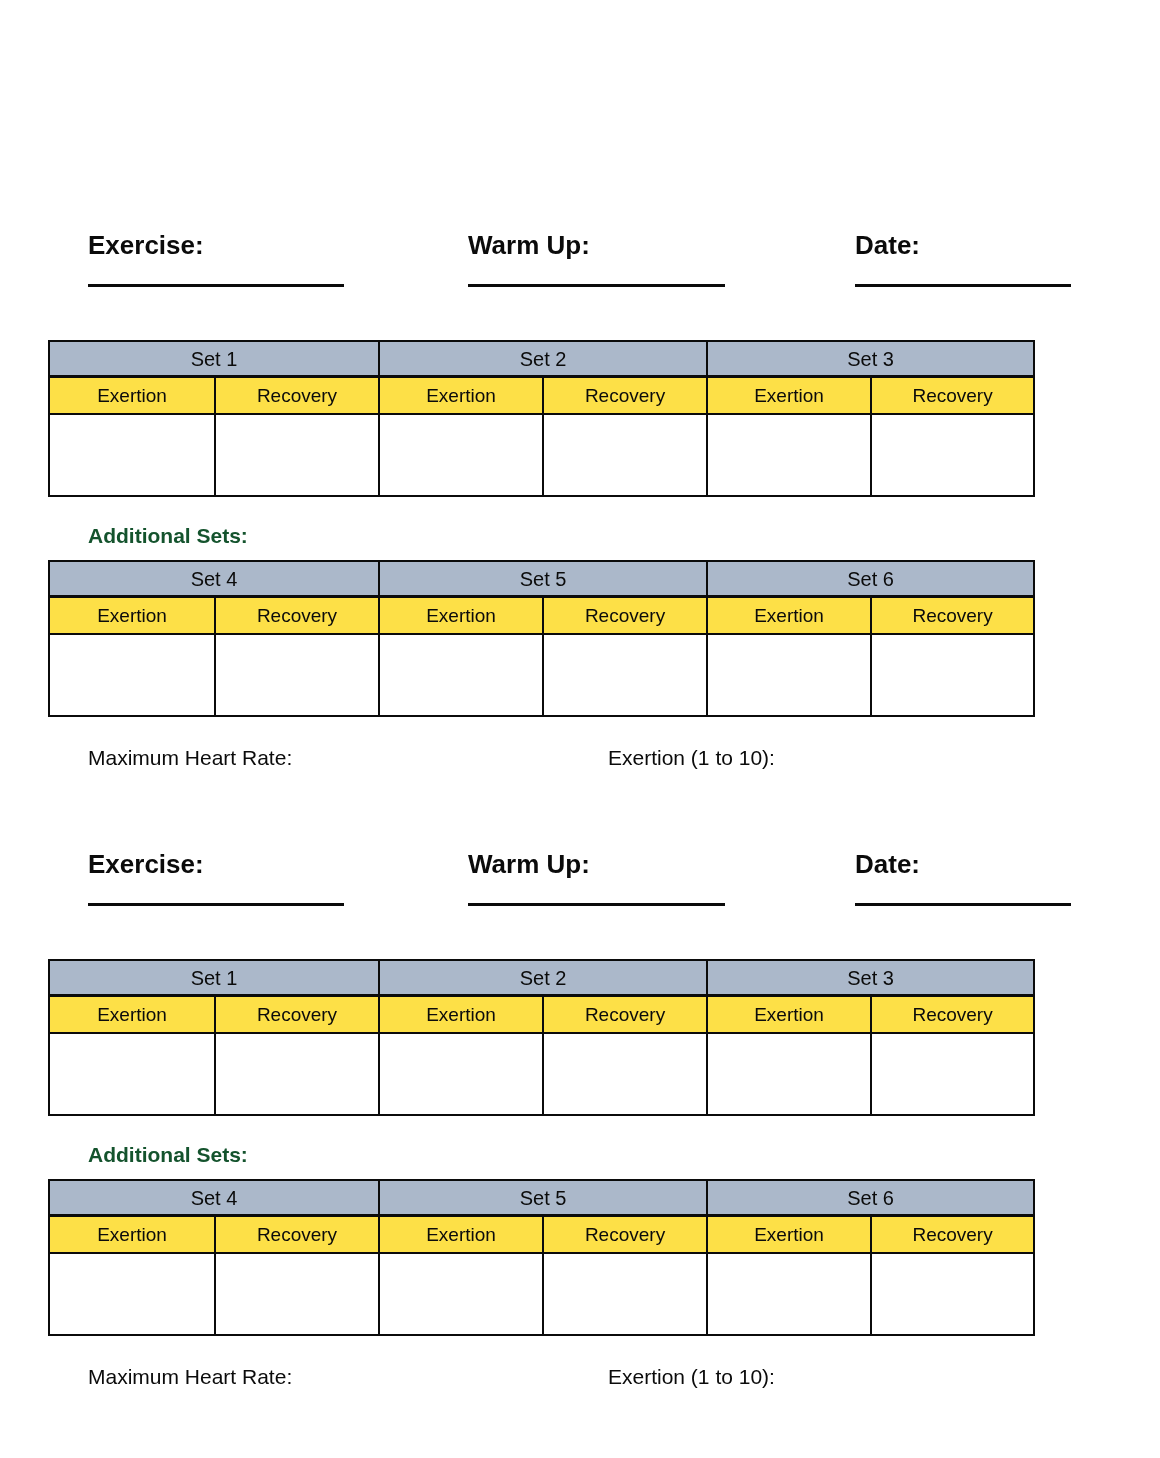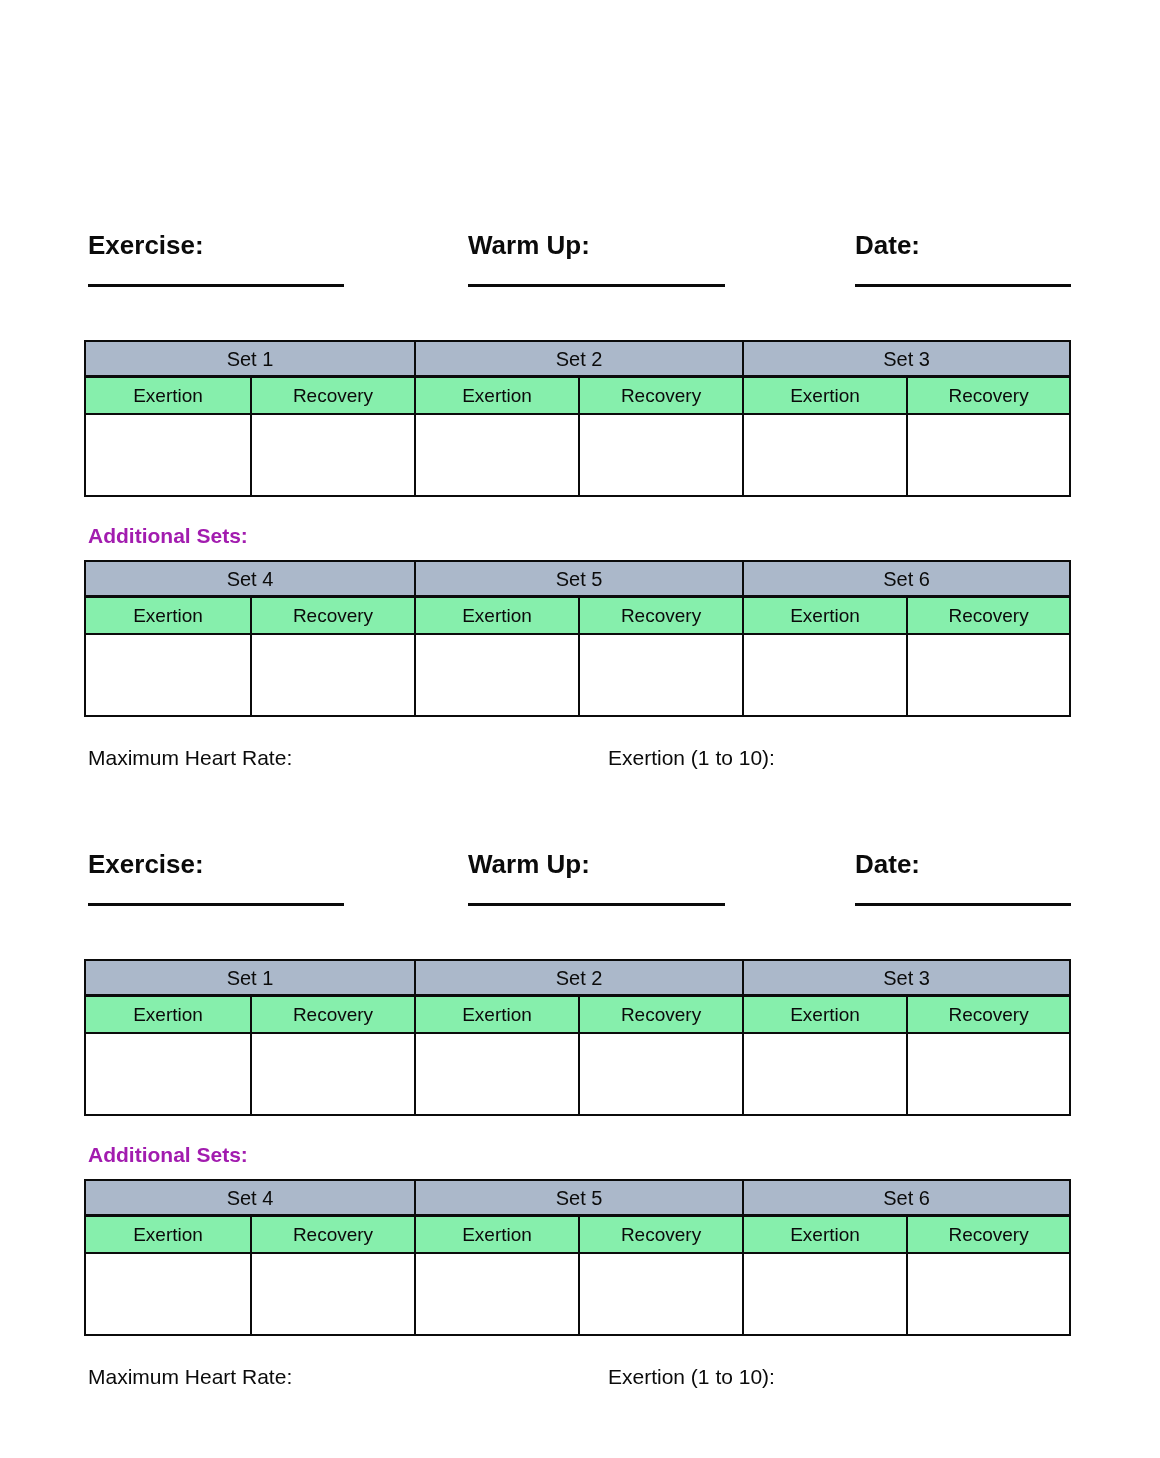--- a/index.html
+++ b/index.html
@@ -71,21 +71,21 @@
   .field-exercise { left: 88px; }
   .field-exercise .field-rule { width: 256px; }
   .field-warmup   { left: 468px; }
   .field-warmup .field-rule { width: 257px; }
   .field-date     { left: 855px; }
   .field-date .field-rule { width: 216px; }
 
   
   .sets-table {
     position: relative;
-    margin-left: 84px;
+    margin-left: 48px;
     width: 985px;
     border-collapse: collapse;
     table-layout: fixed;
   }
   .sets-table col.c1 { width: 166px; }
   .sets-table col.c2 { width: 164px; }
   .sets-table col.c3 { width: 164px; }
   .sets-table col.c4 { width: 164px; }
   .sets-table col.c5 { width: 164px; }
   .sets-table col.c6 { width: 163px; }
@@ -111,38 +111,38 @@
   .sets-head-row th {
     border: 2px solid #0b0b0b;
     border-top: none;
     height: 35px;
     font-size: 19px;
     font-weight: normal;
     text-align: center;
     vertical-align: middle;
     padding: 0;
     line-height: 1;
-    background: #86efac;
+    background: #fde047;
     color: #0b0b0b;
   }
 
   .sets-data-row td {
     border: 2px solid #0b0b0b;
     height: 80px;
     padding: 0;
     background: #ffffff;
   }
 
   
   .section-caption {
     margin-left: 88px;
     font-size: 21px;
     font-weight: bold;
     line-height: 1;
-    color: #a21caf;
+    color: #14532d;
   }
 
   
   .metrics-row {
     position: relative;
     height: 40px;
   }
   .metric {
     position: absolute;
     top: 0;

